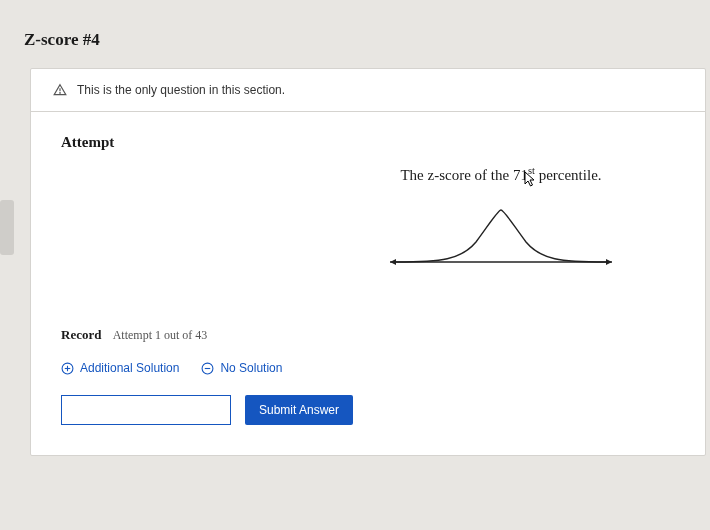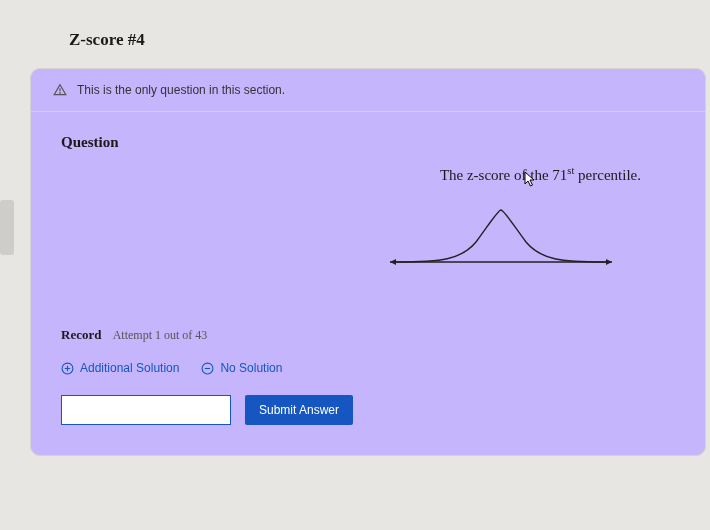--- a/index.html
+++ b/index.html
@@ -7,28 +7,28 @@
       font-family: Georgia, 'Times New Roman', serif;
       background: #e8e6e2;
       width: 710px;
       height: 530px;
       overflow: hidden;
       position: relative;
     }
     .page-title {
       font-weight: bold;
       font-size: 17px;
-      padding: 30px 0 18px 69px;
+      padding: 30px 0 18px 24px;
       color: #1a1a1a;
     }
     .content-box {
-      background: #c4b5fd;
+      background: #ffffff;
       border: 1px solid #d5d3cf;
       margin: 0 4px 0 30px;
-      border-radius: 10px;
+      border-radius: 2px;
     }
     .notice-bar {
       display: flex;
       align-items: center;
       gap: 10px;
       padding: 14px 22px;
       border-bottom: 1px solid #d5d3cf;
       font-family: -apple-system, Helvetica, Arial, sans-serif;
       font-size: 12px;
       color: #333;
@@ -40,21 +40,21 @@
       font-size: 15px;
       margin-bottom: 14px;
       color: #1a1a1a;
     }
     .q-prompt {
       font-size: 15px;
       color: #1a1a1a;
       margin-bottom: 30px;
     }
     .figure-block {
-      text-align: right;
+      text-align: center;
       margin-left: 300px;
       width: 280px;
     }
     .figure-caption {
       font-size: 15px;
       margin-bottom: 18px;
       color: #1a1a1a;
       position: relative;
     }
     .cursor-overlay {
@@ -137,21 +137,21 @@
       <svg width="14" height="14" viewBox="0 0 24 24" fill="none" stroke="#555" stroke-width="2">
         <path d="M12 3 L22 20 L2 20 Z"></path>
         <line x1="12" y1="9" x2="12" y2="14"></line>
         <circle cx="12" cy="17" r="0.5" fill="#555"></circle>
       </svg>
     </span>
     <span>This is the only question in this section.</span>
   </div>
 
   <div class="question-area">
-    <div class="q-heading">Question</div>
+    <div class="q-heading">Attempt</div>
 
     <div class="figure-block">
       <div class="figure-caption">
         <span>The z-score of the </span><span>71</span><sup>st</sup><span> percentile.</span>
         <span class="cursor-overlay">
           <svg width="14" height="18" viewBox="0 0 14 18">
             <path d="M1 1 L1 13 L4 10 L6.5 15 L8.5 14 L6 9 L10 9 Z" fill="#fff" stroke="#000" stroke-width="1"></path>
           </svg>
         </span>
       </div>

